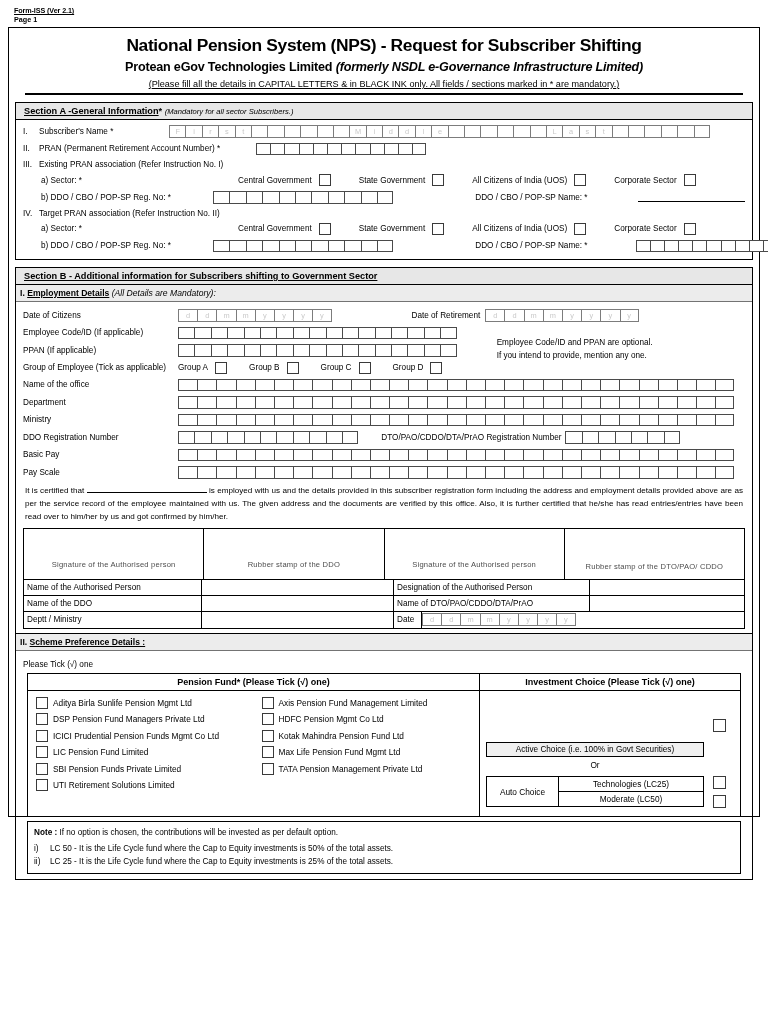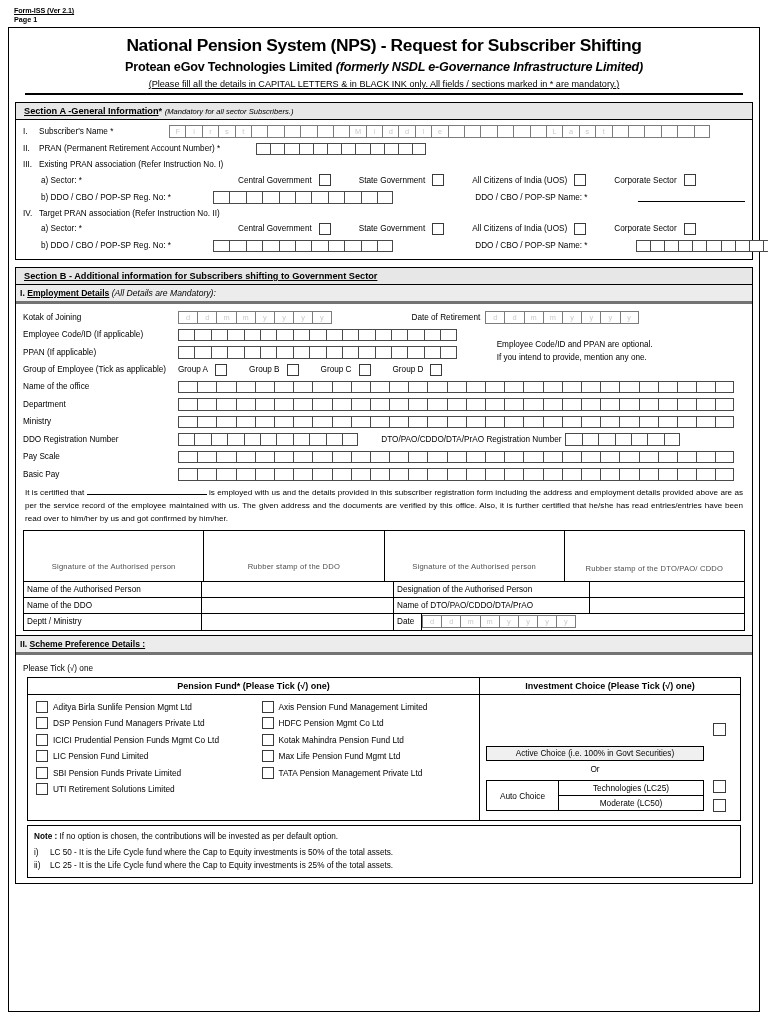--- a/index.html
+++ b/index.html
@@ -14,40 +14,40 @@
   }
   .page { position: relative; width: 768px; height: 1024px; padding: 6px 8px 0 8px; }
 
   
   .topbar { display:flex; justify-content:space-between; align-items:flex-start;
             font-size:7.2px; padding:0 4px 3px 6px;flex-direction:column; }
   .topbar .left { text-decoration: underline; font-weight:700; letter-spacing:-.1px;}
   .topbar .right { font-weight:700; }
 
   
-  .frame { border:1px solid #000; padding:5px 6px 6px 6px; height: 985px; }
+  .frame { border:1px solid #000; padding:5px 6px 6px 6px; height: 790px; }
 
   
   .hdr { text-align:center; }
   .hdr h1 { margin:2px 0 0 0; font-size:17.4px; font-weight:700; letter-spacing:-.35px; }
   .hdr h2 { margin:4px 0 0 0; font-size:12.6px; font-weight:700; letter-spacing:-.2px; }
   .hdr h2 .it { font-style: italic; }
   .hdr .note { margin:5px 0 0 0; font-size:9.1px; text-decoration: underline; }
   .hdr .rule { border-bottom:2px solid #000; margin:4px 10px 0 10px; }
 
   
   .sect { border:1px solid #000; margin-top:7px; }
   .sect-bar { background:#e7e7e7; border-bottom:1px solid #000;
               padding:3px 6px 3px 8px; font-size:9.2px; font-weight:700; }
   .sect-bar .u { text-decoration: underline; }
   .sect-bar .sm { font-weight:400; font-style:italic; font-size:7.6px; }
   .sect-body { padding:5px 7px 6px 7px; }
 
   .subbar { background:#ececec; padding:3px 6px 3px 4px; font-size:8.6px; font-weight:700;
-            border-top:1px solid #000; border-bottom:3px solid #737373; }
+            border-top:1px solid #000; border-bottom:1px solid #737373; }
   .subbar .u { text-decoration: underline; }
   .subbar .sm { font-weight:400; font-style:italic; }
 
   
   .row { display:flex; align-items:center; margin-bottom:5px; }
   .rn { width:16px; flex:none; }
   .lbl { white-space:nowrap; }
   .ind { padding-left:18px;gap:42px; }
 
   
@@ -334,21 +334,21 @@
 
       <div class="subbar" style="border-top:none">
         <span>I.</span>
         <span class="u">Employment Details</span>
         <span class="sm">(All Details are Mandatory):</span>
       </div>
 
       <div class="sect-body" style="padding:7px 7px 4px 7px">
 
         <div class="row">
-          <div class="lbl" style="width:155px">Kotak of Joining</div>
+          <div class="lbl" style="width:155px">Date of Citizens</div>
           <div class="boxes" id="doj-boxes">
               <div class="bx w19">d</div>
               <div class="bx w19">d</div>
               <div class="bx w19">m</div>
               <div class="bx w19">m</div>
               <div class="bx w19">y</div>
               <div class="bx w19">y</div>
               <div class="bx w19">y</div>
               <div class="bx w19">y</div>
             </div>
@@ -567,55 +567,55 @@
               <div class="bx w16"></div>
               <div class="bx w16"></div>
               <div class="bx w16"></div>
               <div class="bx w16"></div>
               <div class="bx w16"></div>
             </div>
         </div>
 
         <div id="field-rows-bottom">
             <div class="row">
+              <div class="lbl" style="width: 155px;">Basic Pay</div>
+              <div class="boxes dk">
+                <div class="bx w19"></div>
+                <div class="bx w19"></div>
+                <div class="bx w19"></div>
+                <div class="bx w19"></div>
+                <div class="bx w19"></div>
+                <div class="bx w19"></div>
+                <div class="bx w19"></div>
+                <div class="bx w19"></div>
+                <div class="bx w19"></div>
+                <div class="bx w19"></div>
+                <div class="bx w19"></div>
+                <div class="bx w19"></div>
+                <div class="bx w19"></div>
+                <div class="bx w19"></div>
+                <div class="bx w19"></div>
+                <div class="bx w19"></div>
+                <div class="bx w19"></div>
+                <div class="bx w19"></div>
+                <div class="bx w19"></div>
+                <div class="bx w19"></div>
+                <div class="bx w19"></div>
+                <div class="bx w19"></div>
+                <div class="bx w19"></div>
+                <div class="bx w19"></div>
+                <div class="bx w19"></div>
+                <div class="bx w19"></div>
+                <div class="bx w19"></div>
+                <div class="bx w19"></div>
+                <div class="bx w19"></div>
+              </div>
+            </div>
+            <div class="row">
               <div class="lbl" style="width: 155px;">Pay Scale</div>
-              <div class="boxes dk">
-                <div class="bx w19"></div>
-                <div class="bx w19"></div>
-                <div class="bx w19"></div>
-                <div class="bx w19"></div>
-                <div class="bx w19"></div>
-                <div class="bx w19"></div>
-                <div class="bx w19"></div>
-                <div class="bx w19"></div>
-                <div class="bx w19"></div>
-                <div class="bx w19"></div>
-                <div class="bx w19"></div>
-                <div class="bx w19"></div>
-                <div class="bx w19"></div>
-                <div class="bx w19"></div>
-                <div class="bx w19"></div>
-                <div class="bx w19"></div>
-                <div class="bx w19"></div>
-                <div class="bx w19"></div>
-                <div class="bx w19"></div>
-                <div class="bx w19"></div>
-                <div class="bx w19"></div>
-                <div class="bx w19"></div>
-                <div class="bx w19"></div>
-                <div class="bx w19"></div>
-                <div class="bx w19"></div>
-                <div class="bx w19"></div>
-                <div class="bx w19"></div>
-                <div class="bx w19"></div>
-                <div class="bx w19"></div>
-              </div>
-            </div>
-            <div class="row">
-              <div class="lbl" style="width: 155px;">Basic Pay</div>
               <div class="boxes dk">
                 <div class="bx w19"></div>
                 <div class="bx w19"></div>
                 <div class="bx w19"></div>
                 <div class="bx w19"></div>
                 <div class="bx w19"></div>
                 <div class="bx w19"></div>
                 <div class="bx w19"></div>
                 <div class="bx w19"></div>
                 <div class="bx w19"></div>

